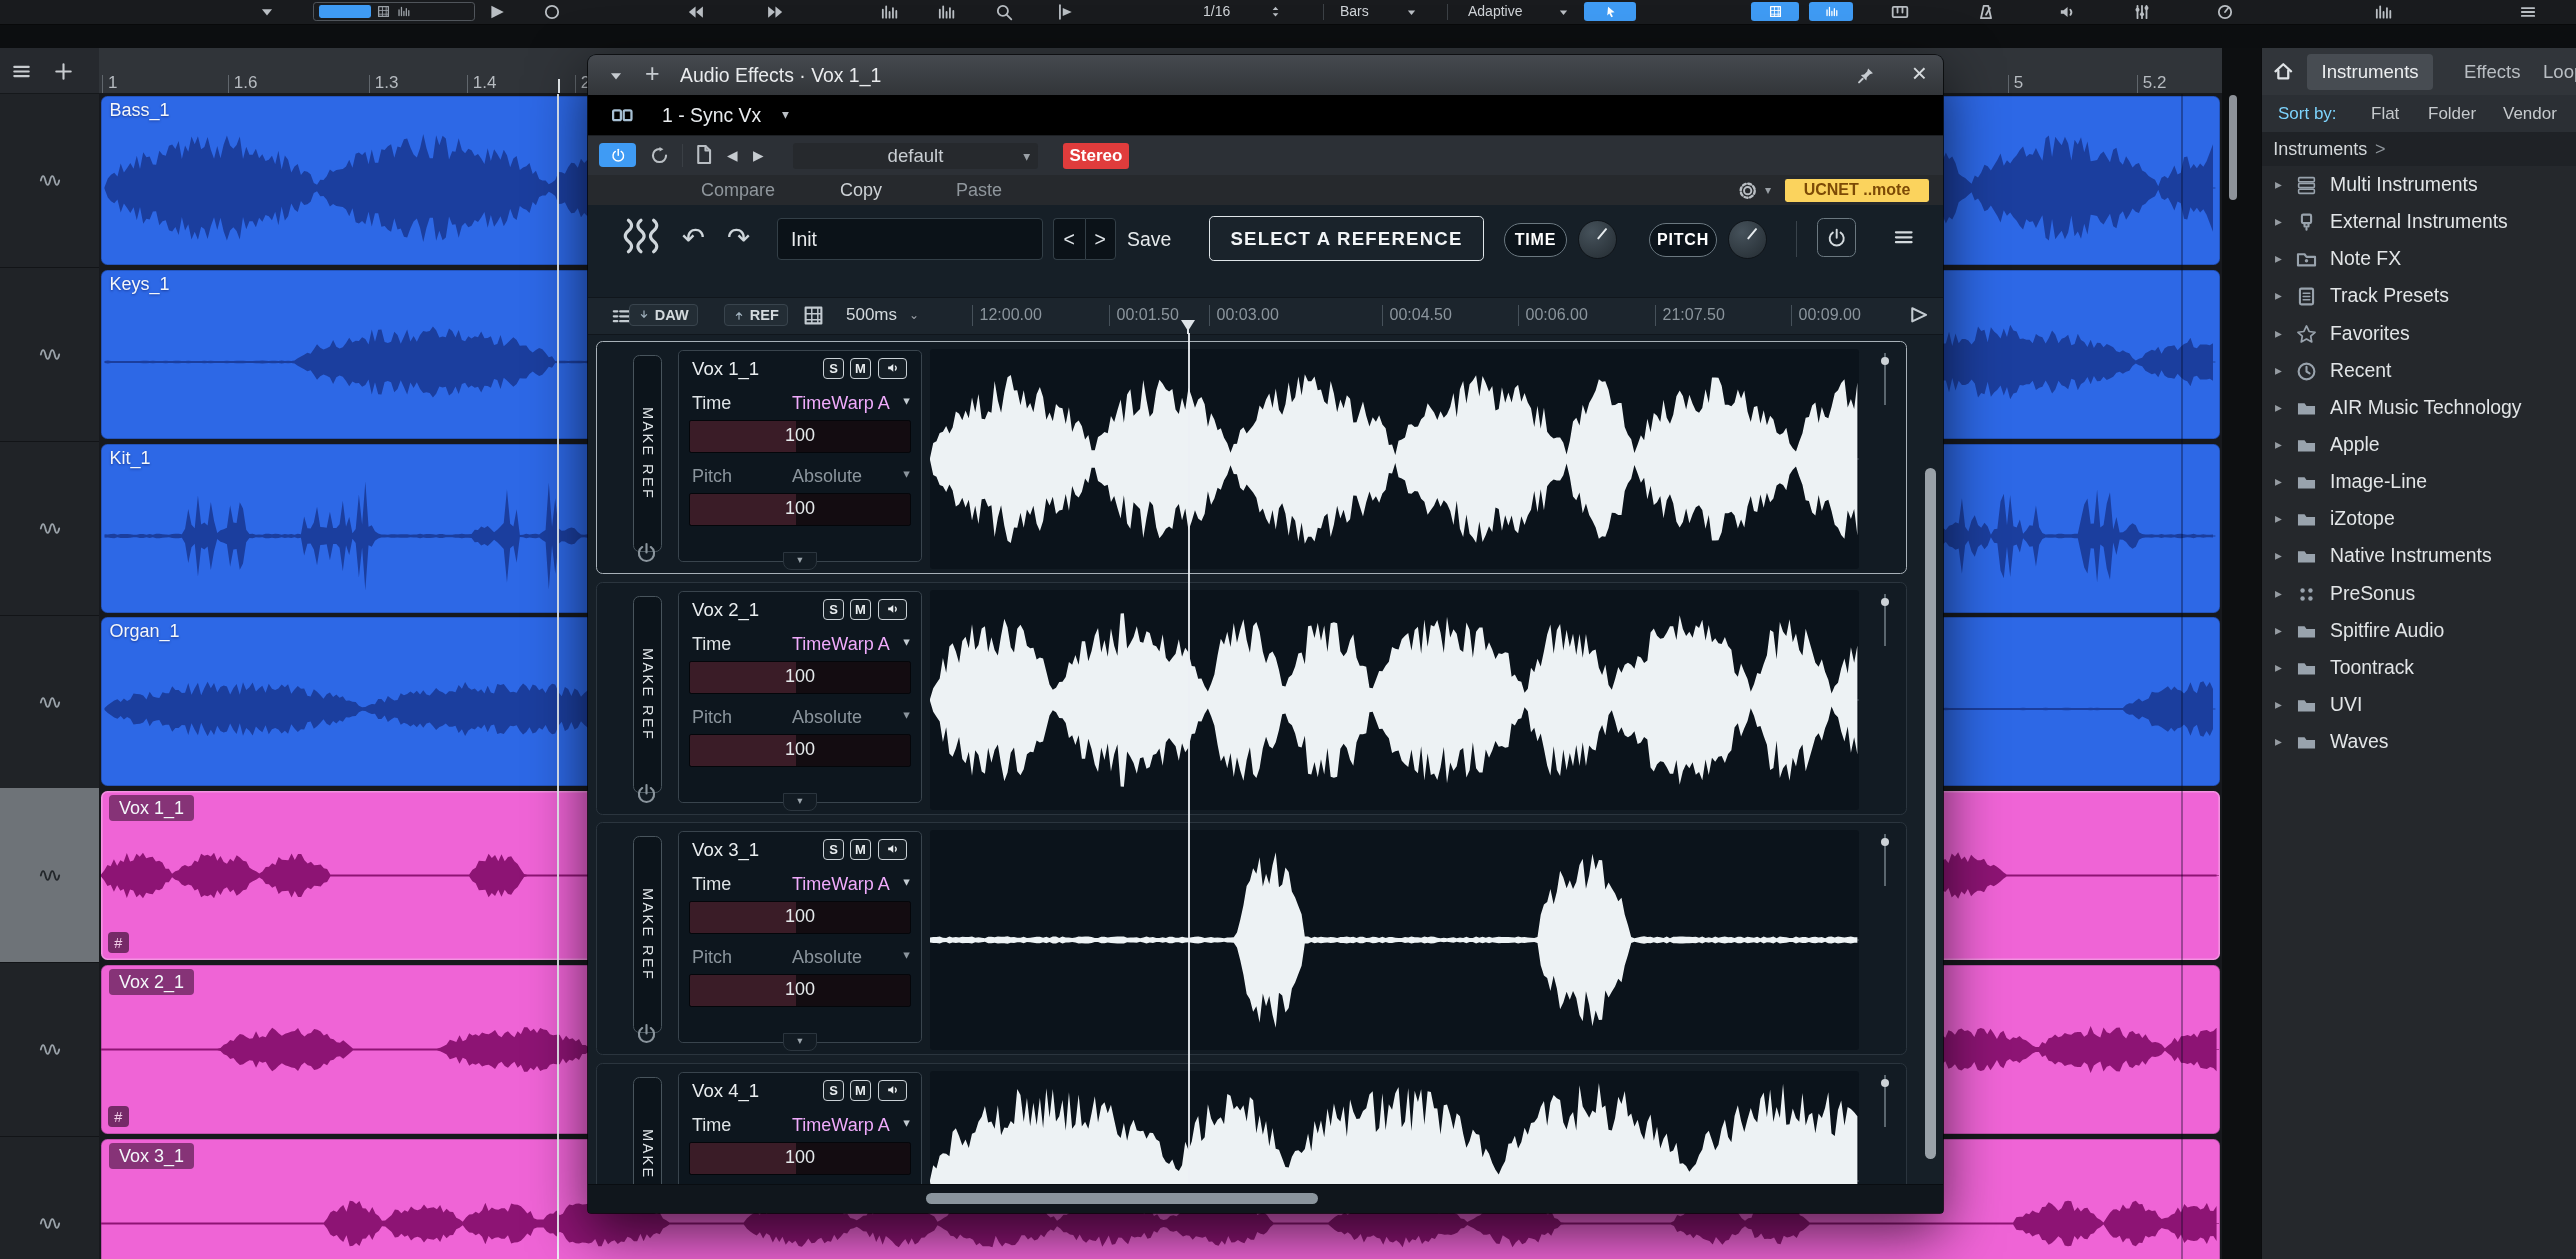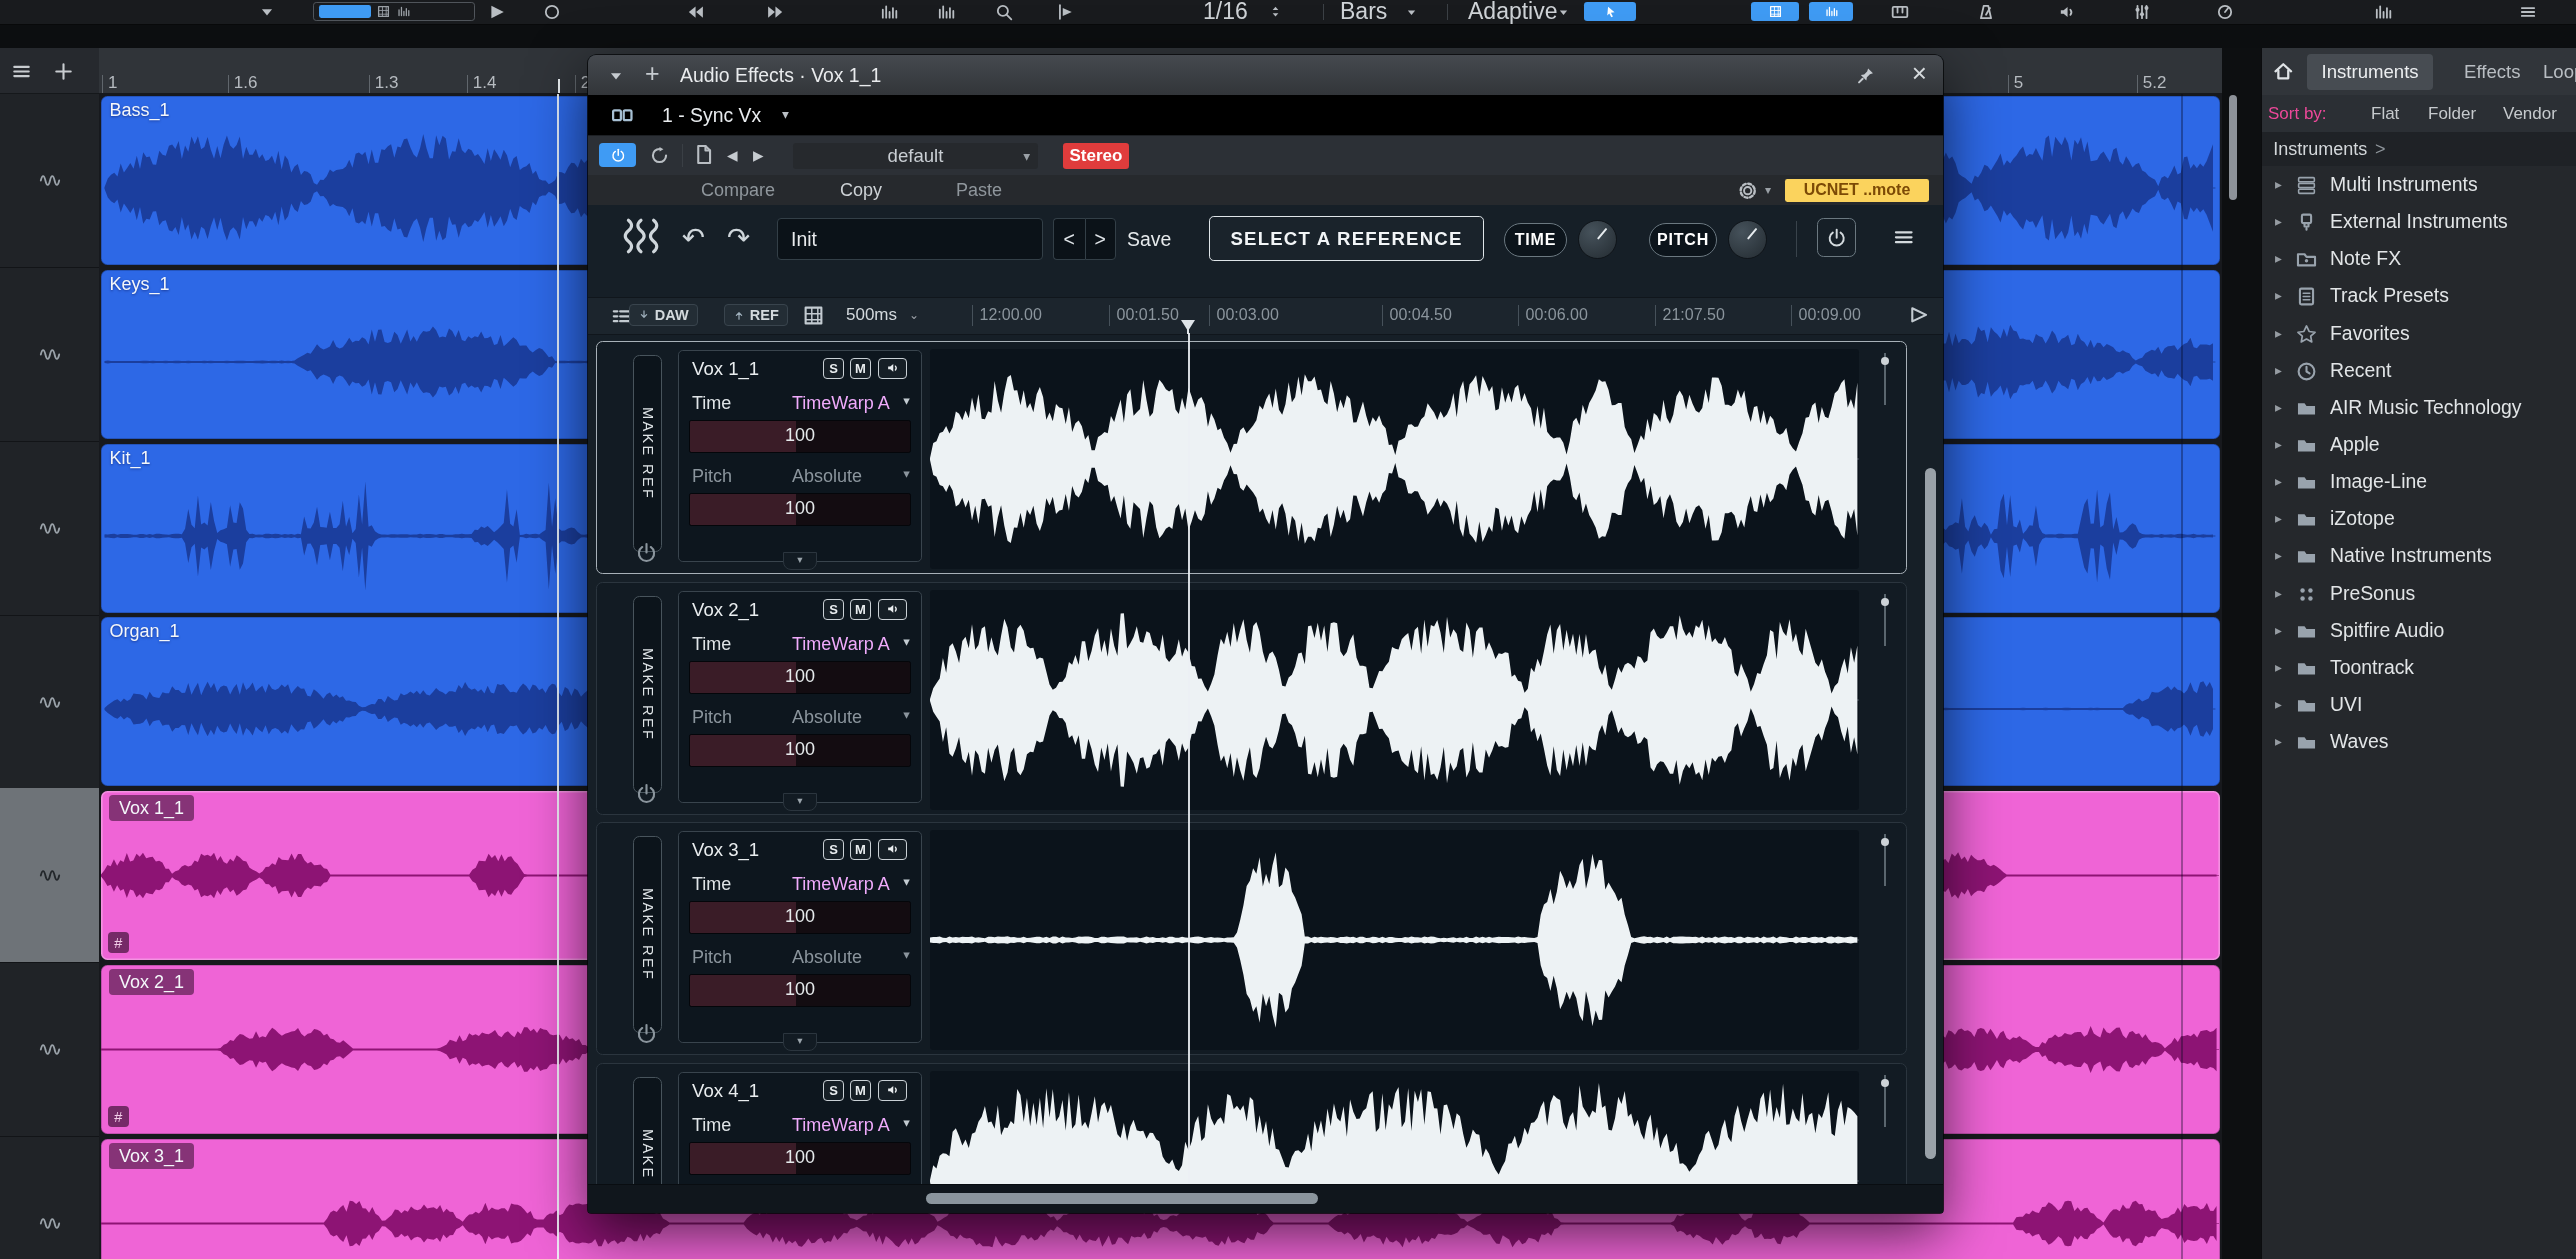--- a/index.html
+++ b/index.html
@@ -4,21 +4,21 @@
 <style>
   html,body{margin:0;padding:0;background:#000;}
   #stage{position:relative;width:2576px;height:1260px;overflow:hidden;background:#0d0f11;
          font-family:"Liberation Sans","DejaVu Sans",sans-serif;color:#d8dbde;}
   span[data-icon]{display:inline-block;line-height:0;}
   span[data-icon] svg{width:100%;height:100%;display:block;}
 
   
   #top-toolbar{position:absolute;left:0;top:0;width:2576px;height:24px;background:#191b1e;border-bottom:1.6px solid #08090a;z-index:8;}
   #top-toolbar .ic{position:absolute;top:3.2px;width:18px;height:18px;color:#b9bec3;}
-  #top-toolbar .tx{position:absolute;top:0;height:22.6px;line-height:22.6px;font-size:23px;color:#cfd3d7;}
+  #top-toolbar .tx{position:absolute;top:0;height:22.6px;line-height:22.6px;font-size:14px;color:#cfd3d7;}
   #top-toolbar .sep{position:absolute;top:4px;width:0.8px;height:16px;background:#3c4146;}
   .tb-group{position:absolute;left:313px;top:1.6px;width:162px;height:19.4px;border:0.8px solid #50555b;border-radius:3.2px;display:flex;align-items:center;gap:6.5px;padding:0 4.8px;box-sizing:border-box;}
   .tb-bluechip{width:52px;height:13px;border-radius:2.4px;background:var(--accent-blue);}
   .ic-g{width:13px;height:13px;color:#9aa0a6;}
   .tb-bluebtn{position:absolute;top:1.6px;height:19.4px;border-radius:3.2px;background:var(--accent-blue);display:flex;align-items:center;justify-content:center;color:#fff;}
   .tb-bluebtn .bi{width:13px;height:13px;color:#fff;}
 
   
   #ruler-gap{position:absolute;left:0;top:24px;width:2576px;height:24px;background:#0c0e10;}
 
@@ -819,21 +819,21 @@
           <svg viewBox="0 0 16 16" fill="none" stroke="currentColor" stroke-width="1.6" stroke-linecap="round" stroke-linejoin="round">
             <path d="M2.5 8L8 3l5.5 5"></path>
             <path d="M4.5 7.5V13h7V7.5"></path>
           </svg>
         </span>
       <span class="btab active" style="left:45px">Instruments</span>
       <span class="btab" style="left:202px">Effects</span>
       <span class="btab" style="left:281px">Loops</span>
     </div>
     <div id="browser-sort">
-      <span style="left:6px;color:#ec4899">Sort by:</span>
+      <span style="left:16px;color:#7dd3fc">Sort by:</span>
       <span style="left:109px;color:#c6cacd">Flat</span>
       <span style="left:166px;color:#c6cacd">Folder</span>
       <span style="left:241px;color:#c6cacd">Vendor</span>
     </div>
     <div id="browser-crumb">
       <span style="left:11.3px;color:#d3d7da">Instruments</span>
       <span style="left:113px;color:#8f969c">&gt;</span>
     </div>
     <div id="browser-list">
       <div class="bitem" style="top: 0px;">

